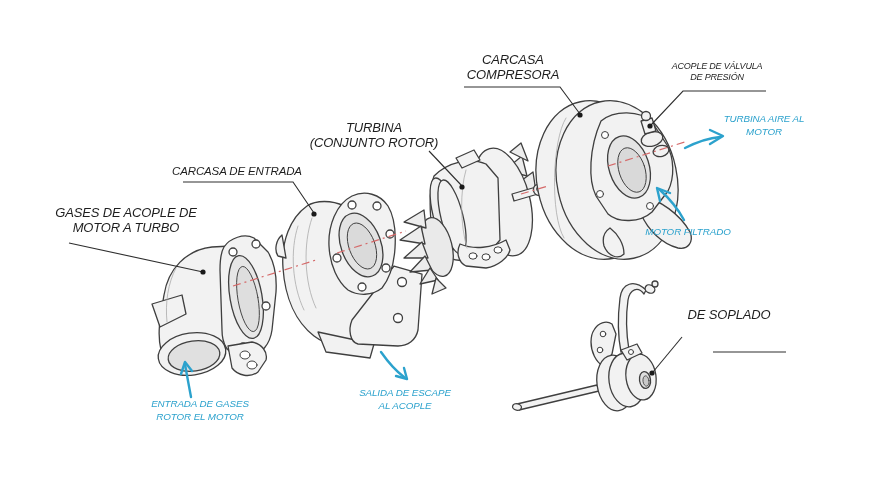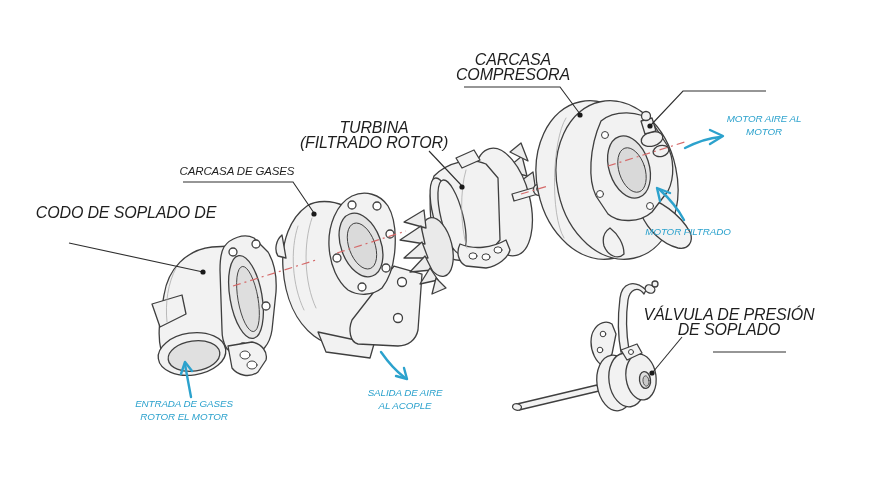--- a/index.html
+++ b/index.html
@@ -6,21 +6,21 @@
   .stage{
     position:relative;width:880px;height:495px;background:#ffffff;overflow:hidden;
     font-family:"Liberation Sans","DejaVu Sans",sans-serif;
   }
   .stage svg{position:absolute;left:0;top:0;}
   .lbl{
     position:absolute;transform:translateX(-50%);text-align:center;
     font-style:italic;white-space:nowrap;user-select:none;
   }
   .dark{color:#1e1e1e;font-size:11.5px;line-height:14.5px;letter-spacing:-0.15px;}
-  .darkbig{color:#1e1e1e;font-size:16px;line-height:15px;letter-spacing:-0.15px;}
+  .darkbig{color:#1e1e1e;font-size:13px;line-height:15px;letter-spacing:-0.15px;}
   .small{color:#1e1e1e;font-size:9px;line-height:11px;letter-spacing:-0.2px;}
   .cyan{color:#2ca2cd;font-size:9.8px;line-height:12.5px;letter-spacing:-0.1px;}
 </style>
 </head>
 <body>
 
 <div class="stage">
 
 <svg width="880" height="495" viewBox="0 0 880 495">
   <g fill="#f2f2f2" stroke="#3f3f3f" stroke-width="1.3" stroke-linejoin="round" stroke-linecap="round">
@@ -177,55 +177,59 @@
       <path d="M181,374 L185,362 L192,371"></path>
     </g>
     <g>
       <path d="M381,352 C388,362 396,371 404,377"></path>
       <path d="M404,368 L407,379 L396,376"></path>
     </g>
   </g>
 </svg>
 
 <div class="lbl darkbig" style="left:126px;top:205px">
-  <div>CODO DE SOPLADO DE</div>
+  <div>GASES DE ACOPLE DE</div>
+  <div>MOTOR A TURBO</div>
 </div>
 
 <div class="lbl dark" style="left:237px;top:164px">
-  <div>CARCASA DE GASES</div>
+  <div>CARCASA DE ENTRADA</div>
 </div>
 
 <div class="lbl darkbig" style="left:374px;top:120px">
   <div>TURBINA</div>
-  <div>(FILTRADO ROTOR)</div>
+  <div>(CONJUNTO ROTOR)</div>
 </div>
 
 <div class="lbl darkbig" style="left:513px;top:52px">
   <div>CARCASA</div>
   <div>COMPRESORA</div>
 </div>
 
+<div class="lbl small" style="left:717px;top:61px">
+  <div>ACOPLE DE VÁLVULA</div>
+  <div>DE PRESIÓN</div>
+</div>
 
 <div class="lbl darkbig" style="left:729px;top:307px">
-  <div>VÁLVULA DE PRESIÓN</div>
   <div>DE SOPLADO</div>
 </div>
 
 <div class="lbl cyan" style="left:764px;top:113px">
-  <div>MOTOR AIRE AL</div>
+  <div>TURBINA AIRE AL</div>
   <div>MOTOR</div>
 </div>
 
 <div class="lbl cyan" style="left:688px;top:226px">
   <div>MOTOR FILTRADO</div>
 </div>
 
-<div class="lbl cyan" style="left:184px;top:398px">
+<div class="lbl cyan" style="left:200px;top:398px">
   <div>ENTRADA DE GASES</div>
   <div>ROTOR EL MOTOR</div>
 </div>
 
 <div class="lbl cyan" style="left:405px;top:387px">
-  <div>SALIDA DE AIRE</div>
+  <div>SALIDA DE ESCAPE</div>
   <div>AL ACOPLE</div>
 </div>
 
 </div>
 
 </body></html>

